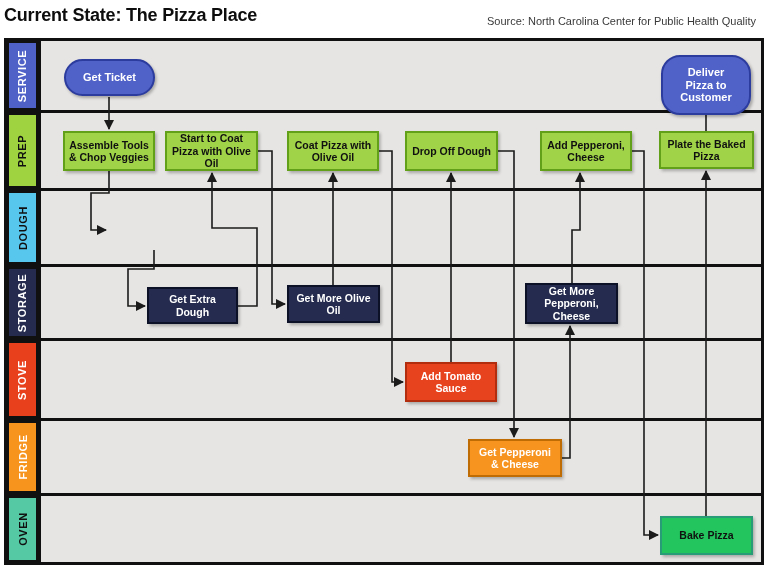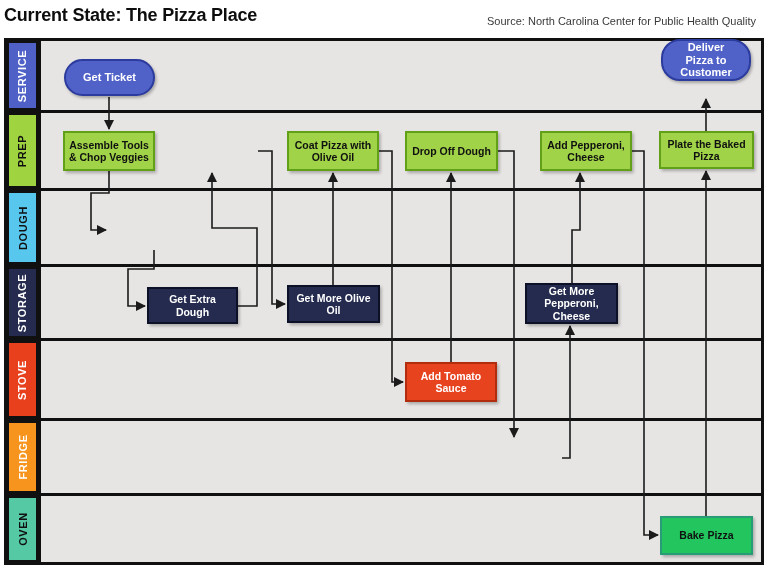--- a/index.html
+++ b/index.html
@@ -125,31 +125,33 @@
       <polyline points="498,151 514,151 514,437" marker-end="url(#arr)"></polyline>
       <polyline points="562,458 570,458 570,326" marker-end="url(#arr)"></polyline>
       <polyline points="572,283 572,230 580,230 580,173" marker-end="url(#arr)"></polyline>
       <polyline points="627,151 644,151 644,535 658,535" marker-end="url(#arr)"></polyline>
       <polyline points="706,516 706,171" marker-end="url(#arr)"></polyline>
       <polyline points="706,131 706,99" marker-end="url(#arr)"></polyline>
     </g>
   </svg>
 
   <div class="node pill n-service" style="left:64px;top:59px;width:91px;height:37px;">Get Ticket</div>
-  <div class="node pill n-service" style="left:661px;top:39px;width:90px;height:42px;padding:12px 10px;">Deliver Pizza to Customer</div>
+  <div class="node pill n-service" style="left:661px;top:55px;width:90px;height:60px;padding:12px 10px;">Deliver Pizza to Customer</div>
 
   <div class="node n-prep" style="left:63px;top:131px;width:92px;height:40px;">Assemble Tools &amp; Chop Veggies</div>
+  <div class="node n-prep" style="left:165px;top:131px;width:93px;height:40px;">Start to Coat Pizza with Olive Oil</div>
   <div class="node n-prep" style="left:287px;top:131px;width:92px;height:40px;">Coat Pizza with Olive Oil</div>
   <div class="node n-prep" style="left:405px;top:131px;width:93px;height:40px;">Drop Off Dough</div>
   <div class="node n-prep" style="left:540px;top:131px;width:92px;height:40px;">Add Pepperoni, Cheese</div>
   <div class="node n-prep" style="left:659px;top:131px;width:95px;height:38px;">Plate the Baked Pizza</div>
 
 
   <div class="node n-storage" style="left:147px;top:287px;width:91px;height:37px;">Get Extra Dough</div>
   <div class="node n-storage" style="left:287px;top:285px;width:93px;height:38px;">Get More Olive Oil</div>
   <div class="node n-storage" style="left:525px;top:283px;width:93px;height:41px;">Get More Pepperoni, Cheese</div>
 
   <div class="node n-stove" style="left:405px;top:362px;width:92px;height:40px;">Add Tomato Sauce</div>
 
+  <div class="node n-fridge" style="left:468px;top:439px;width:94px;height:38px;">Get Pepperoni &amp; Cheese</div>
 
   <div class="node n-oven" style="left:660px;top:516px;width:93px;height:39px;">Bake Pizza</div>
 
 </div>
 
 </body></html>

